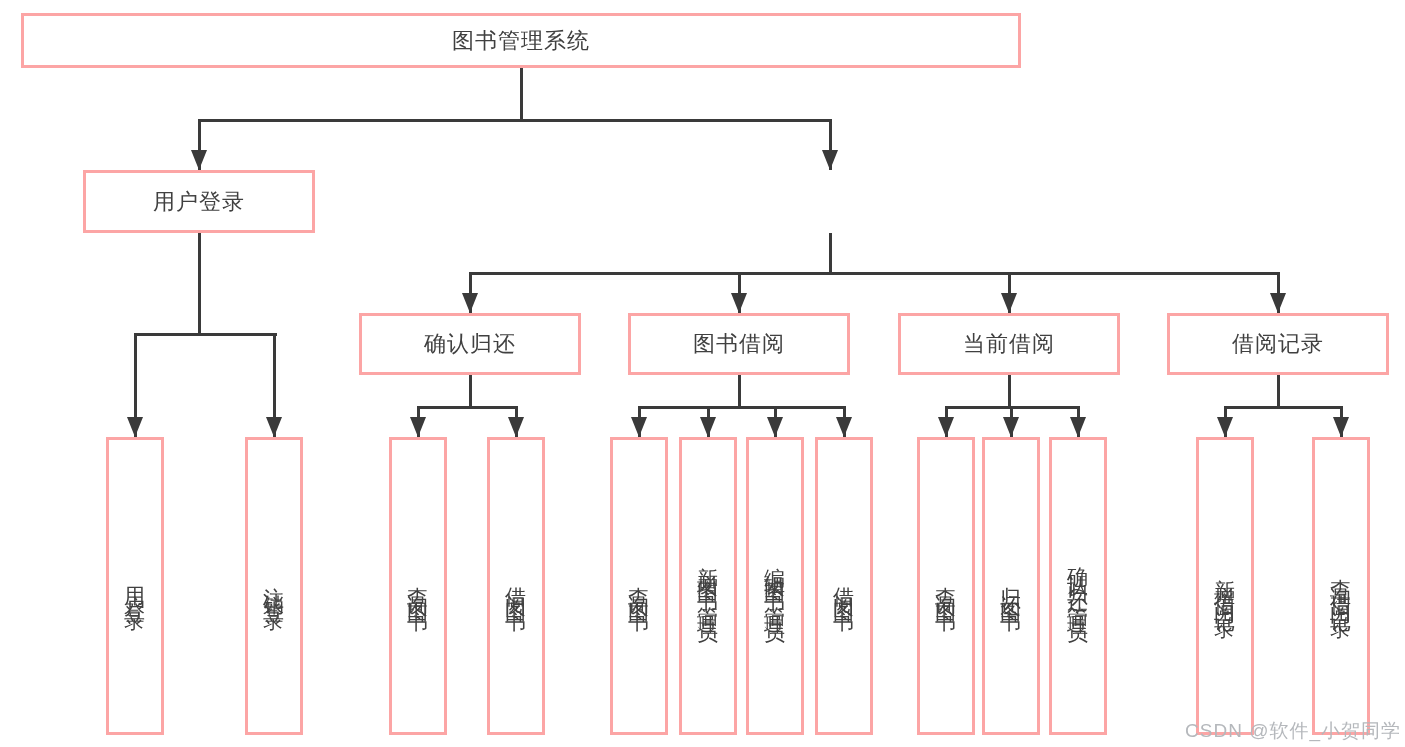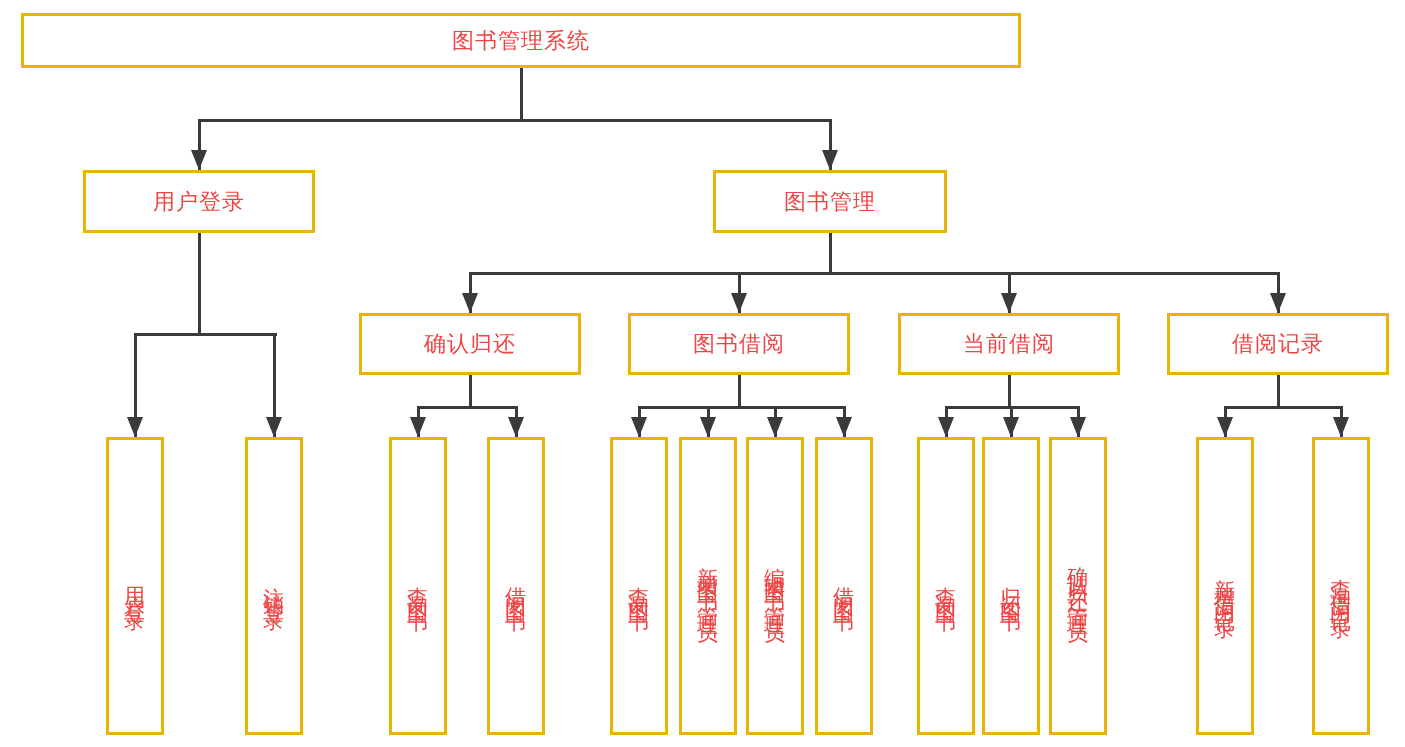--- a/index.html
+++ b/index.html
@@ -7,26 +7,26 @@
     position: relative;
     width: 1405px;
     height: 747px;
     background: #ffffff;
     font-family: "Liberation Sans", "DejaVu Sans", sans-serif;
     overflow: hidden;
   }
   .box {
     position: absolute;
     box-sizing: border-box;
-    border: 3px solid #eab308;
+    border: 3px solid #fca5a5;
     background: #ffffff;
     display: flex;
     align-items: center;
     justify-content: center;
-    color: #ef4444;
+    color: #404040;
     z-index: 2;
   }
   .box .hlabel {
     font-size: 22px;
     letter-spacing: 1px;
     white-space: nowrap;
   }
   .box .vlabel {
     writing-mode: vertical-rl;
     text-orientation: mixed;
@@ -67,23 +67,20 @@
 <div id="stage">
 
   <div class="box" style="left:21px;top:13px;width:1000px;height:55px">
     <span class="hlabel">图书管理系统</span>
   </div>
 
   <div class="box" style="left:83px;top:170px;width:232px;height:63px">
     <span class="hlabel">用户登录</span>
   </div>
 
-  <div class="box" style="left:713px;top:170px;width:234px;height:63px">
-    <span class="hlabel">图书管理</span>
-  </div>
 
   <div class="box" style="left:359px;top:313px;width:222px;height:62px">
     <span class="hlabel">确认归还</span>
   </div>
 
   <div class="box" style="left:628px;top:313px;width:222px;height:62px">
     <span class="hlabel">图书借阅</span>
   </div>
 
   <div class="box" style="left:898px;top:313px;width:222px;height:62px">
@@ -190,14 +187,15 @@
   <div class="arrow" style="left:1003px;top:417px"></div>
   <div class="arrow" style="left:1070px;top:417px"></div>
 
   <div class="vl" style="left:1277px;top:375px;height:33px"></div>
   <div class="hl" style="left:1224px;top:406px;width:119px"></div>
   <div class="vl" style="left:1224px;top:407px;height:30px"></div>
   <div class="vl" style="left:1340px;top:407px;height:30px"></div>
   <div class="arrow" style="left:1217px;top:417px"></div>
   <div class="arrow" style="left:1333px;top:417px"></div>
 
+  <div id="watermark">CSDN @软件_小贺同学</div>
 
 </div>
 
 </body></html>

